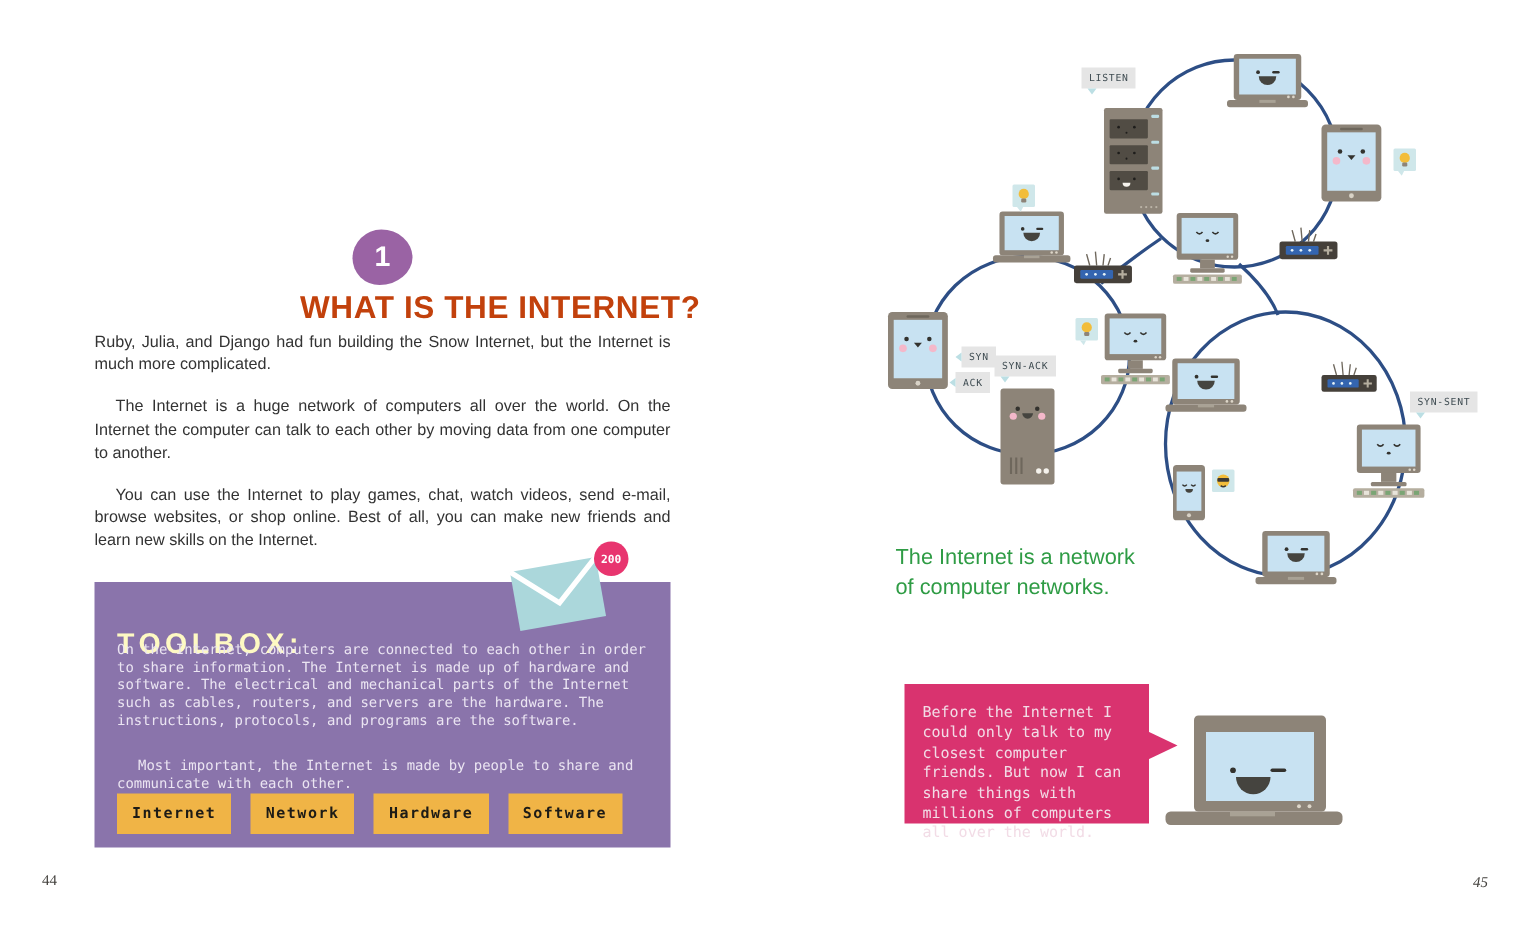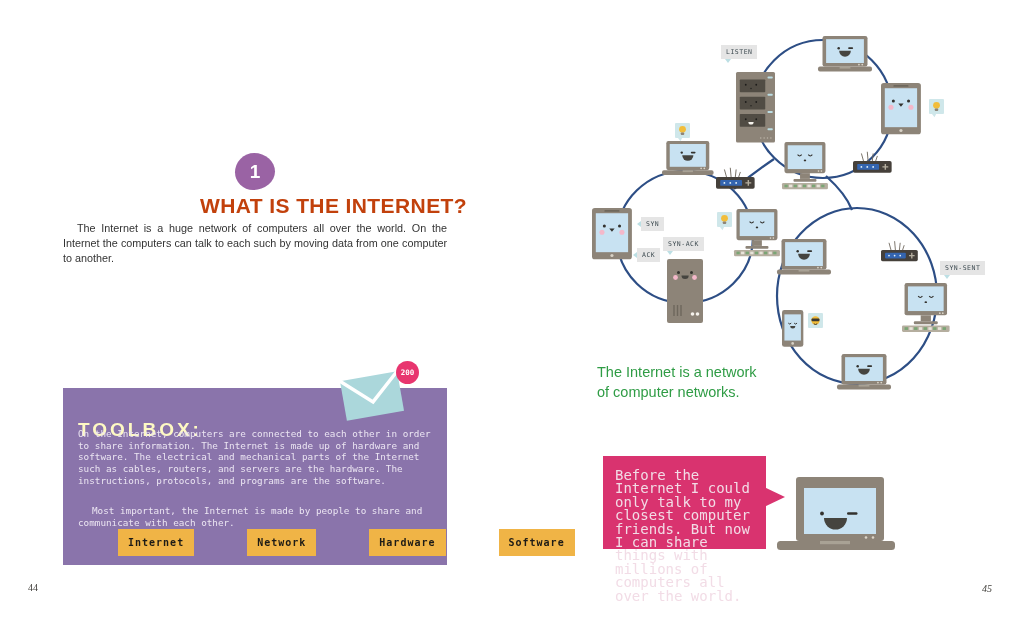--- a/index.html
+++ b/index.html
@@ -18,21 +18,21 @@
   .body-text p.ind{text-indent:14px;}
 
   .toolbox{position:absolute;left:63px;top:388px;width:384px;height:177px;background:#8a74ab;}
   .toolbox-title{position:absolute;left:15px;top:11px;color:#fef9c3;font-weight:800;
     font-size:19px;letter-spacing:3px;font-family:"Liberation Sans",sans-serif;margin-top:20px;}
   .tb-body{position:absolute;left:15px;top:40px;width:360px;margin:0;color:#ebe5f2;
     font-family:"DejaVu Sans Mono",monospace;font-size:9.3px;line-height:11.7px;}
   .tb-body2{top:117px;text-indent:14px;}
   .tb-buttons{position:absolute;left:15px;bottom:9px;display:flex;gap:13px;}
   .tb-btn{background:#f0b446;color:#1d1b16;font-family:"DejaVu Sans Mono",monospace;
-    font-weight:bold;font-size:10px;letter-spacing:1px;padding:8px 10px;white-space:nowrap;margin-left:40px;}
+    font-weight:bold;font-size:10px;letter-spacing:1px;padding:8px 10px;white-space:nowrap;}
 
   .envelope-wrap{position:absolute;left:336px;top:360px;width:74px;height:66px;}
   .mail-badge{position:absolute;left:37px;top:1px;width:23px;height:23px;border-radius:50%;
     background:#e8356f;color:#fff;font-family:"DejaVu Sans Mono",monospace;font-size:7.5px;
     font-weight:bold;display:flex;align-items:center;justify-content:center;margin-left:23px;}
 
   .pagenum{position:absolute;font-family:"Liberation Serif",serif;font-size:10px;color:#44423e;}
   .pagenum.left{left:28px;top:582px;}
   .pagenum.right{left:982px;top:583px;font-style:italic;}
 
@@ -40,47 +40,49 @@
   .illustration{position:absolute;left:510px;top:0;width:510px;height:621px;}
 
   .blabel{position:absolute;background:#e5e5e5;color:#3f4c52;font-family:"DejaVu Sans Mono",monospace;
     font-size:6.5px;letter-spacing:.5px;padding:3px 5px;white-space:nowrap;}
   .blabel::after{content:'';position:absolute;width:0;height:0;}
   .tail-down::after{left:4px;bottom:-4px;border-left:3px solid transparent;
     border-right:3px solid transparent;border-top:4px solid #bcdfe4;}
   .tail-left::after{left:-4px;top:50%;margin-top:-3px;border-top:3px solid transparent;
     border-bottom:3px solid transparent;border-right:4px solid #bcdfe4;}
   .lbl-listen{left:721px;top:45px;}
-  .lbl-syn{left:641px;top:217px;}
+  .lbl-syn{left:641px;top:231px;}
   .lbl-ack{left:637px;top:248px;}
   .lbl-synack{left:663px;top:237px;}
   .lbl-synsent{left:924px;top:261px;margin-left:16px;}
 
   .caption{position:absolute;left:597px;top:362px;width:160px;color:#2f9c45;
     font-size:14.5px;font-weight:400;line-height:20px;}
 
   .speech-bubble{position:absolute;left:603px;top:456px;width:163px;height:93px;
     background:#d9336f;box-sizing:border-box;padding:13px 12px;}
   .speech-bubble::after{content:'';position:absolute;right:-19px;top:31px;width:0;height:0;
     border-top:10px solid transparent;border-bottom:10px solid transparent;
     border-left:21px solid #d9336f;}
   .speech-text{color:#f2dce6;font-family:"DejaVu Sans Mono",monospace;
-    font-size:14px;line-height:13.4px;}
+    font-size:10px;line-height:13.4px;}
 </style>
 </head>
 <body>
 
 <div class="spread">
 
   <div class="chapter-badge">1</div>
 
   <h1 class="page-title">WHAT IS THE INTERNET?</h1>
 
   <div class="body-text">
-    <p class="ind">The Internet is a huge network of computers all over the world. On the Internet the computers can talk to each such by moving data from one computer to another.</p>
+    <p>Ruby, Julia, and Django had fun building the Snow Internet, but the Internet is much more complicated.</p>
+    <p class="ind">The Internet is a huge network of computers all over the world. On the Internet the computer can talk to each other by moving data from one computer to another.</p>
+    <p class="ind">You can use the Internet to play games, chat, watch videos, send e-mail, browse websites, or shop online. Best of all, you can make new friends and learn new skills on the Internet.</p>
   </div>
 
   <div class="toolbox">
     <div class="toolbox-title">TOOLBOX:</div>
     <p class="tb-body tb-body2">Most important, the Internet is made by people to share and communicate with each other.</p>
     <p class="tb-body">On the Internet, computers are connected to each other in order to share information. The Internet is made up of hardware and software. The electrical and mechanical parts of the Internet such as cables, routers, and servers are the hardware. The instructions, protocols, and programs are the software.</p>
     <div class="tb-buttons">
       <span class="tb-btn">Internet</span>
       <span class="tb-btn">Network</span>
       <span class="tb-btn">Hardware</span>

